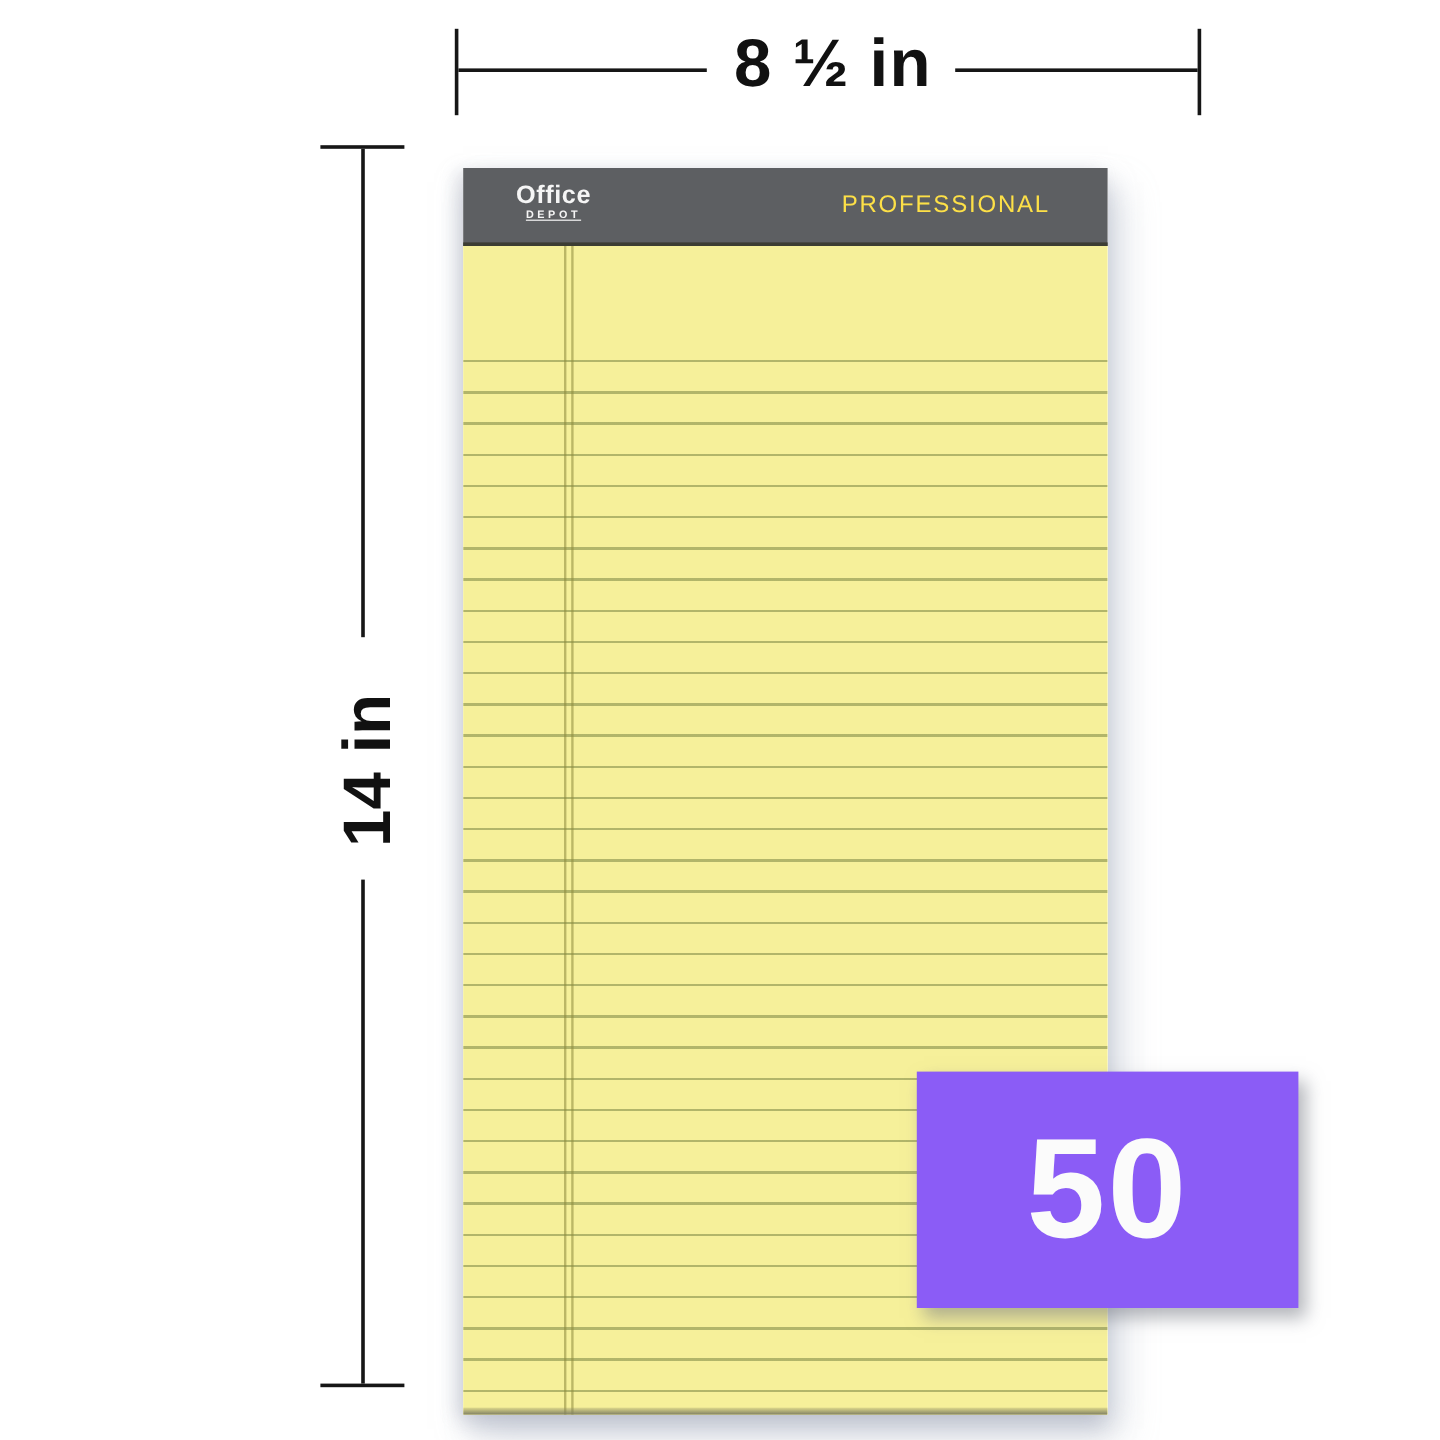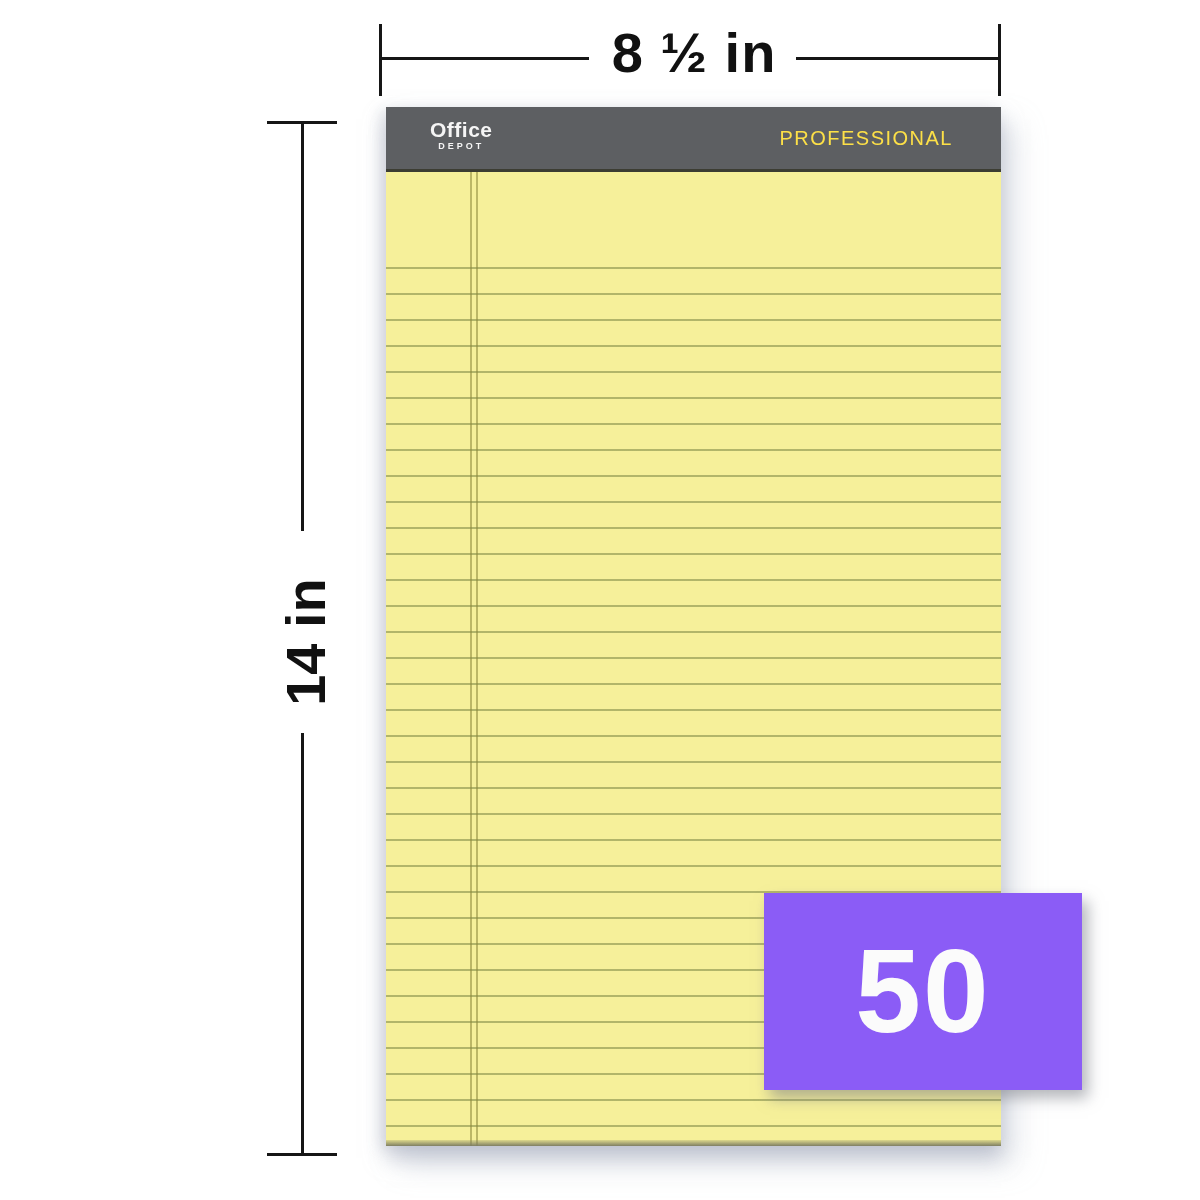--- a/index.html
+++ b/index.html
@@ -40,22 +40,22 @@
     line-height: 60px;
     font-size: 56px;
     font-weight: 600;
     color: #111111;
     white-space: nowrap;
   }
 
   
   .pad {
     position: absolute;
-    left: 347px; top: 107px;
-    width: 615px; height: 1039px;
+    left: 347px; top: 140px;
+    width: 537px; height: 1039px;
     box-shadow: 0 12px 20px rgba(165,172,190,0.55),
                 14px 18px 28px rgba(175,182,198,0.35),
                 -6px 2px 12px rgba(185,190,200,0.30);
   }
   .band {
     position: relative;
     width: 100%; height: 65px;
     background: #5d5f62;
     border-bottom: 3px solid #3c3d33;
     box-sizing: border-box;
@@ -70,20 +70,21 @@
     font-size: 21px;
     font-weight: bold;
     line-height: 22px;
     letter-spacing: 0.5px;
   }
   .brand-line2 {
     font-size: 9px;
     font-weight: bold;
     letter-spacing: 3px;
     line-height: 10px;
+    text-decoration: underline;
   }
   .series {
     position: absolute;
     right: 48px; top: 50%;
     transform: translateY(-50%);
     color: #fde047;
     font-size: 20px;
     font-weight: normal;
     letter-spacing: 1.5px;
   }

